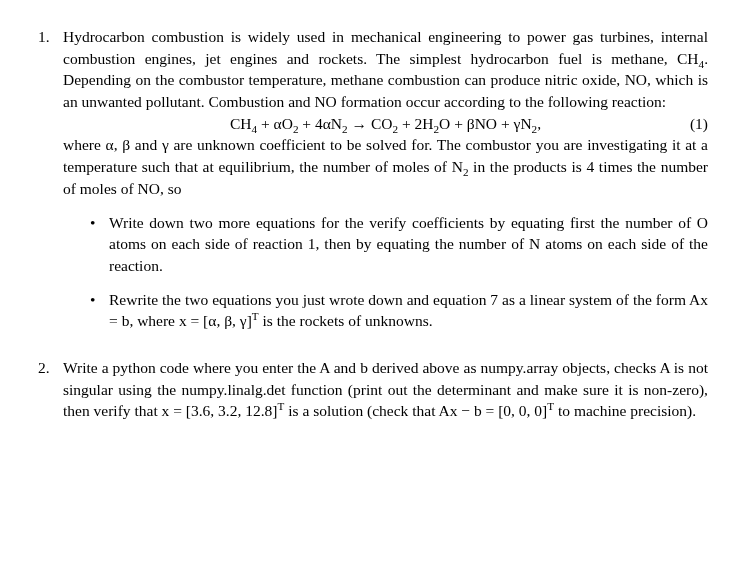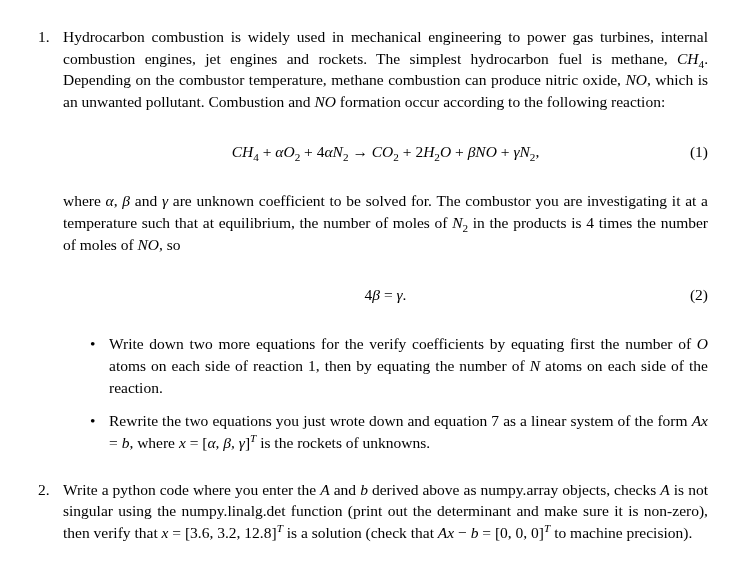--- a/index.html
+++ b/index.html
@@ -13,50 +13,46 @@
     font-size: 15.5px;
     line-height: 1.4;
     color: #000000;
     overflow: hidden;
     background: #ffffff;
   }
   .item { display: flex; margin-bottom: 13px; }
   .num { flex: 0 0 25px; }
   .body-col { flex: 1; min-width: 0; }
   .para { margin: 0; text-align: justify; }
-  .eqrow { position: relative; text-align: center; margin: 28px 0; }
+  .eqrow { position: relative; text-align: center; margin: 0 0; }
   .eqtag { position: absolute; right: 0; top: 0; }
   .bullets { margin-top: 12px; padding-left: 27px; }
   .bullet { display: flex; margin-bottom: 12px; }
   .bmark { flex: 0 0 19px; }
   .bcontent { flex: 1; text-align: justify; }
   sub, sup { font-size: 0.72em; line-height: 0; }
-  .mi { font-style: italic; }
+  .mi { }
 </style>
 </head>
 <body>
 
 <div class="page">
 
   <div class="item">
     <div class="num">1.</div>
     <div class="body-col">
       <p class="para"><span>Hydrocarbon combustion is widely used in mechanical engineering to power gas turbines, internal combustion engines, jet engines and rockets. The simplest hydrocarbon fuel is methane, </span><span class="mi">CH</span><sub>4</sub><span>. Depending on the combustor temperature, methane combustion can produce nitric oxide, </span><span class="mi">NO</span><span>, which is an unwanted pollutant. Combustion and </span><span class="mi">NO</span><span> formation occur according to the following reaction:</span></p>
 
       <div class="eqrow">
         <span><span class="mi">CH</span><sub>4</sub><span> + </span><span class="mi">αO</span><sub>2</sub><span> + 4</span><span class="mi">αN</span><sub>2</sub><span> → </span><span class="mi">CO</span><sub>2</sub><span> + 2</span><span class="mi">H</span><sub>2</sub><span class="mi">O</span><span> + </span><span class="mi">βNO</span><span> + </span><span class="mi">γN</span><sub>2</sub><span>,</span></span>
         <span class="eqtag">(1)</span>
       </div>
 
       <p class="para"><span>where </span><span class="mi">α</span><span>, </span><span class="mi">β</span><span> and </span><span class="mi">γ</span><span> are unknown coefficient to be solved for. The combustor you are investigating it at a temperature such that at equilibrium, the number of moles of </span><span class="mi">N</span><sub>2</sub><span> in the products is 4 times the number of moles of </span><span class="mi">NO</span><span>, so</span></p>
 
-      <div class="eqrow">
-        <span><span>4</span><span class="mi">β</span><span> = </span><span class="mi">γ</span><span>.</span></span>
-        <span class="eqtag">(2)</span>
-      </div>
 
       <div class="bullets">
         <div class="bullet">
           <span class="bmark">•</span>
           <span class="bcontent"><span>Write down two more equations for the verify coefficients by equating first the number of </span><span class="mi">O</span><span> atoms on each side of reaction 1, then by equating the number of </span><span class="mi">N</span><span> atoms on each side of the reaction.</span></span>
         </div>
         <div class="bullet">
           <span class="bmark">•</span>
           <span class="bcontent"><span>Rewrite the two equations you just wrote down and equation 7 as a linear system of the form </span><span class="mi">Ax</span><span> = </span><span class="mi">b</span><span>, where </span><span class="mi">x</span><span> = [</span><span class="mi">α, β, γ</span><span>]</span><sup class="mi">T</sup><span> is the rockets of unknowns.</span></span>
         </div>

